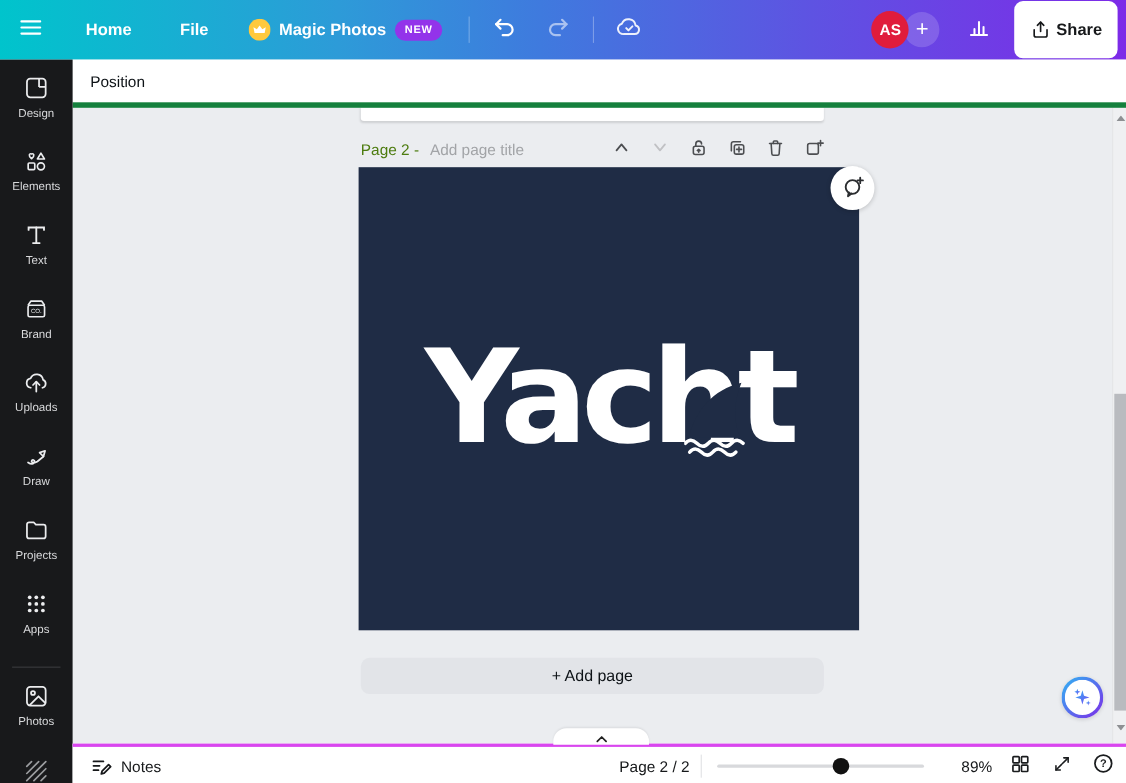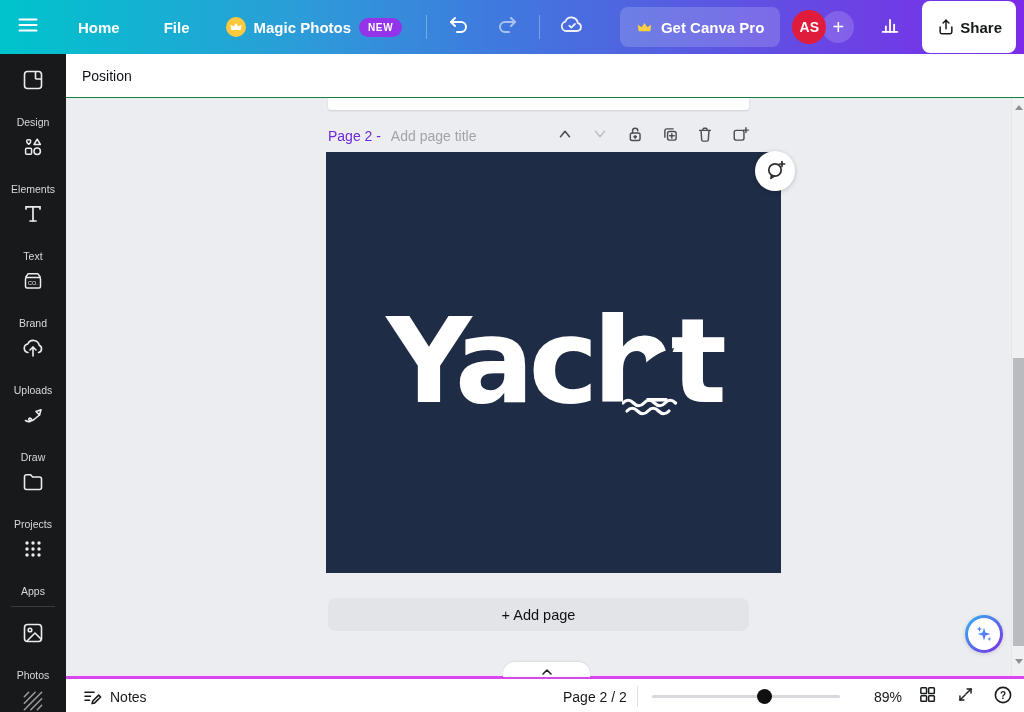--- a/index.html
+++ b/index.html
@@ -25,36 +25,36 @@
     display:flex; align-items:center; justify-content:center; cursor:pointer; flex:none; z-index:2; }
   .plus-btn { width:32px; height:32px; border-radius:50%; background:rgba(255,255,255,.16); display:flex; align-items:center; justify-content:center;
     margin-left:-4px; margin-right:16px; cursor:pointer; font-size:20px; font-weight:400; flex:none; }
   .share-btn { display:flex; align-items:center; gap:4px; height:52px; padding:0 14px; background:#fff; color:#16181a;
     border-radius:8px; font-weight:700; font-size:15px; cursor:pointer; flex:none; margin-left:12px; }
 
   
   .sidebar { position:absolute; left:0; top:54px; width:66px; height:658px; background:#18191b; z-index:20;
     display:flex; flex-direction:column; align-items:center; padding-top:14px; overflow:hidden; }
   .sb-item { width:60px; height:56px; margin-bottom:11px; display:flex; flex-direction:column; align-items:center; justify-content:flex-start;
-    gap:20px; color:#ebecee; cursor:pointer; flex:none; }
+    gap:0; color:#ebecee; cursor:pointer; flex:none; }
   .sb-item svg { flex:none; }
   .sb-label { font-size:10.5px; color:#d8d9db; }
   .sb-divider { width:44px; height:1px; background:#3a3b3e; margin:2px 0 14px; flex:none; }
 
   
   .main { position:absolute; left:66px; top:54px; width:958px; height:622px; background:#ebedf0; z-index:10; }
-  .position-bar { position:absolute; left:0; top:0; width:958px; height:44px; background:#fff; border-bottom:1px solid #15803d;
+  .position-bar { position:absolute; left:0; top:0; width:958px; height:44px; background:#fff; border-bottom:5px solid #15803d;
     display:flex; align-items:center; padding-left:16px; z-index:5; }
   .position-label { font-size:14px; color:#0d1216; font-weight:500; cursor:pointer; }
 
   .page1-bottom { position:absolute; left:262px; top:44px; width:421px; height:12px; background:#fff;
     border-radius:0 0 3px 3px; box-shadow:0 1px 2px rgba(0,0,0,.12); }
 
   .page-header { position:absolute; left:262px; top:70px; width:421px; height:24px; display:flex; align-items:center; }
-  .page-label { font-size:14px; color:#6d28d9; font-weight:500; white-space:pre; }
+  .page-label { font-size:14px; color:#4d7c0f; font-weight:500; white-space:pre; }
   .page-title-placeholder { font-size:14px; color:#a2a4a7; margin-left:6px; cursor:text; }
   .ph-icons { margin-left:auto; display:flex; align-items:center; gap:17px; color:#4c4e51; }
   .ph-icons .ph-btn { cursor:pointer; display:flex; }
   .ph-disabled { color:#c0c1c4; }
 
   .canvas { position:absolute; left:260px; top:98px; width:455px; height:421px; background:#1f2c45; cursor:pointer; }
   .logo-title { position:absolute; top:150px; left:50%; transform:translateX(-50%);
     font-family:"DejaVu Sans", sans-serif; font-weight:bold; font-size:118px; line-height:1; letter-spacing:-6px; color:#ffffff; white-space:nowrap; cursor:pointer; }
   .logo-fin { position:absolute; left:296px; top:192px; cursor:pointer; }
   .logo-subtitle { position:absolute; left:68px; top:250px; font-family:"DejaVu Serif", serif; font-weight:bold;
@@ -142,28 +142,20 @@
     <div class="tb-sep"></div>
     <div class="tb-iconbtn" style="opacity:.9">
       <span>
         <svg width="24" height="24" viewBox="0 0 24 24" fill="none" stroke="#fff" stroke-width="1.8" stroke-linecap="round" stroke-linejoin="round">
             <path d="M7 18h10a4 4 0 0 0 .8-7.9A6.5 6.5 0 0 0 5.3 8.6 4.8 4.8 0 0 0 7 18Z"></path>
             <path d="M9.3 12.6l2 2 3.6-3.6"></path>
           </svg>
       </span>
     </div>
     <div class="tb-spacer"></div>
-    <div class="pro-btn">
-      <span style="display:flex">
-        <svg width="17" height="17" viewBox="0 0 20 20">
-            <path d="M3.2 14.5 L2 6.8 L6.6 9.7 L10 4.8 L13.4 9.7 L18 6.8 L16.8 14.5 Z" fill="#ffcf3e"></path>
-          </svg>
-      </span>
-      <span>Get Canva Pro</span>
-    </div>
     <div class="avatar">
         <span>AS</span>
       </div>
     <div class="plus-btn">
         <span>+</span>
       </div>
     <div class="tb-iconbtn">
       <span>
         <svg width="22" height="22" viewBox="0 0 24 24" fill="none" stroke="#fff" stroke-width="2" stroke-linecap="round">
             <path d="M4 19.5h16"></path>

